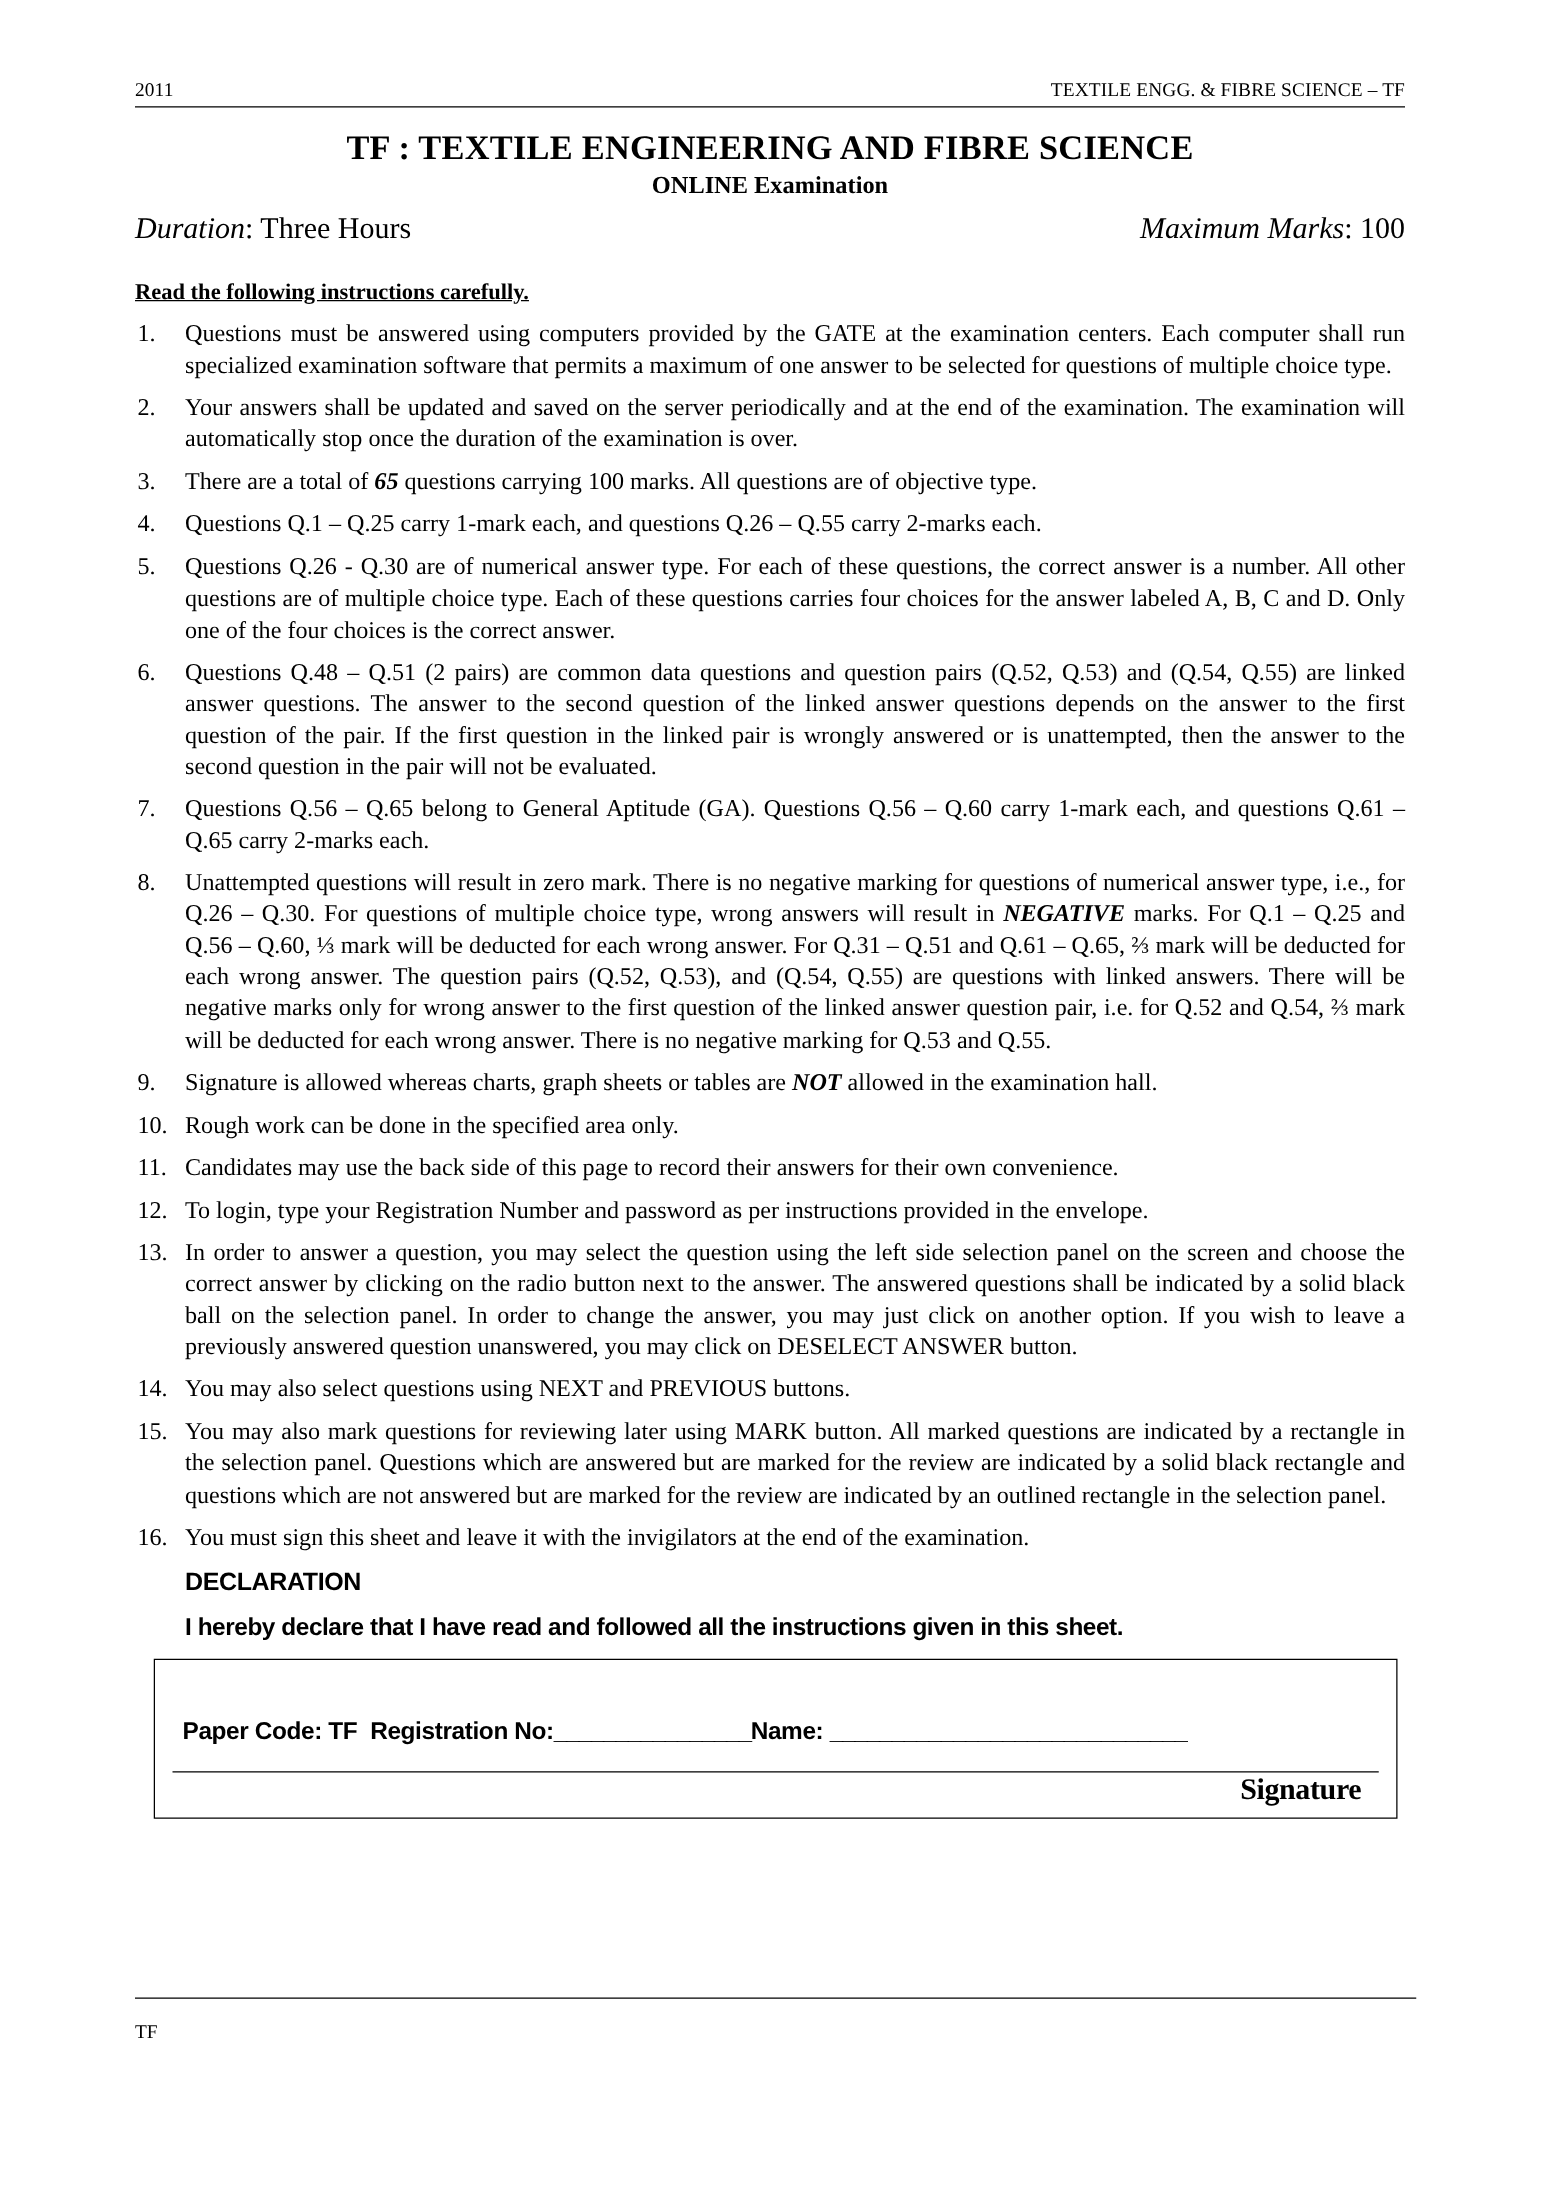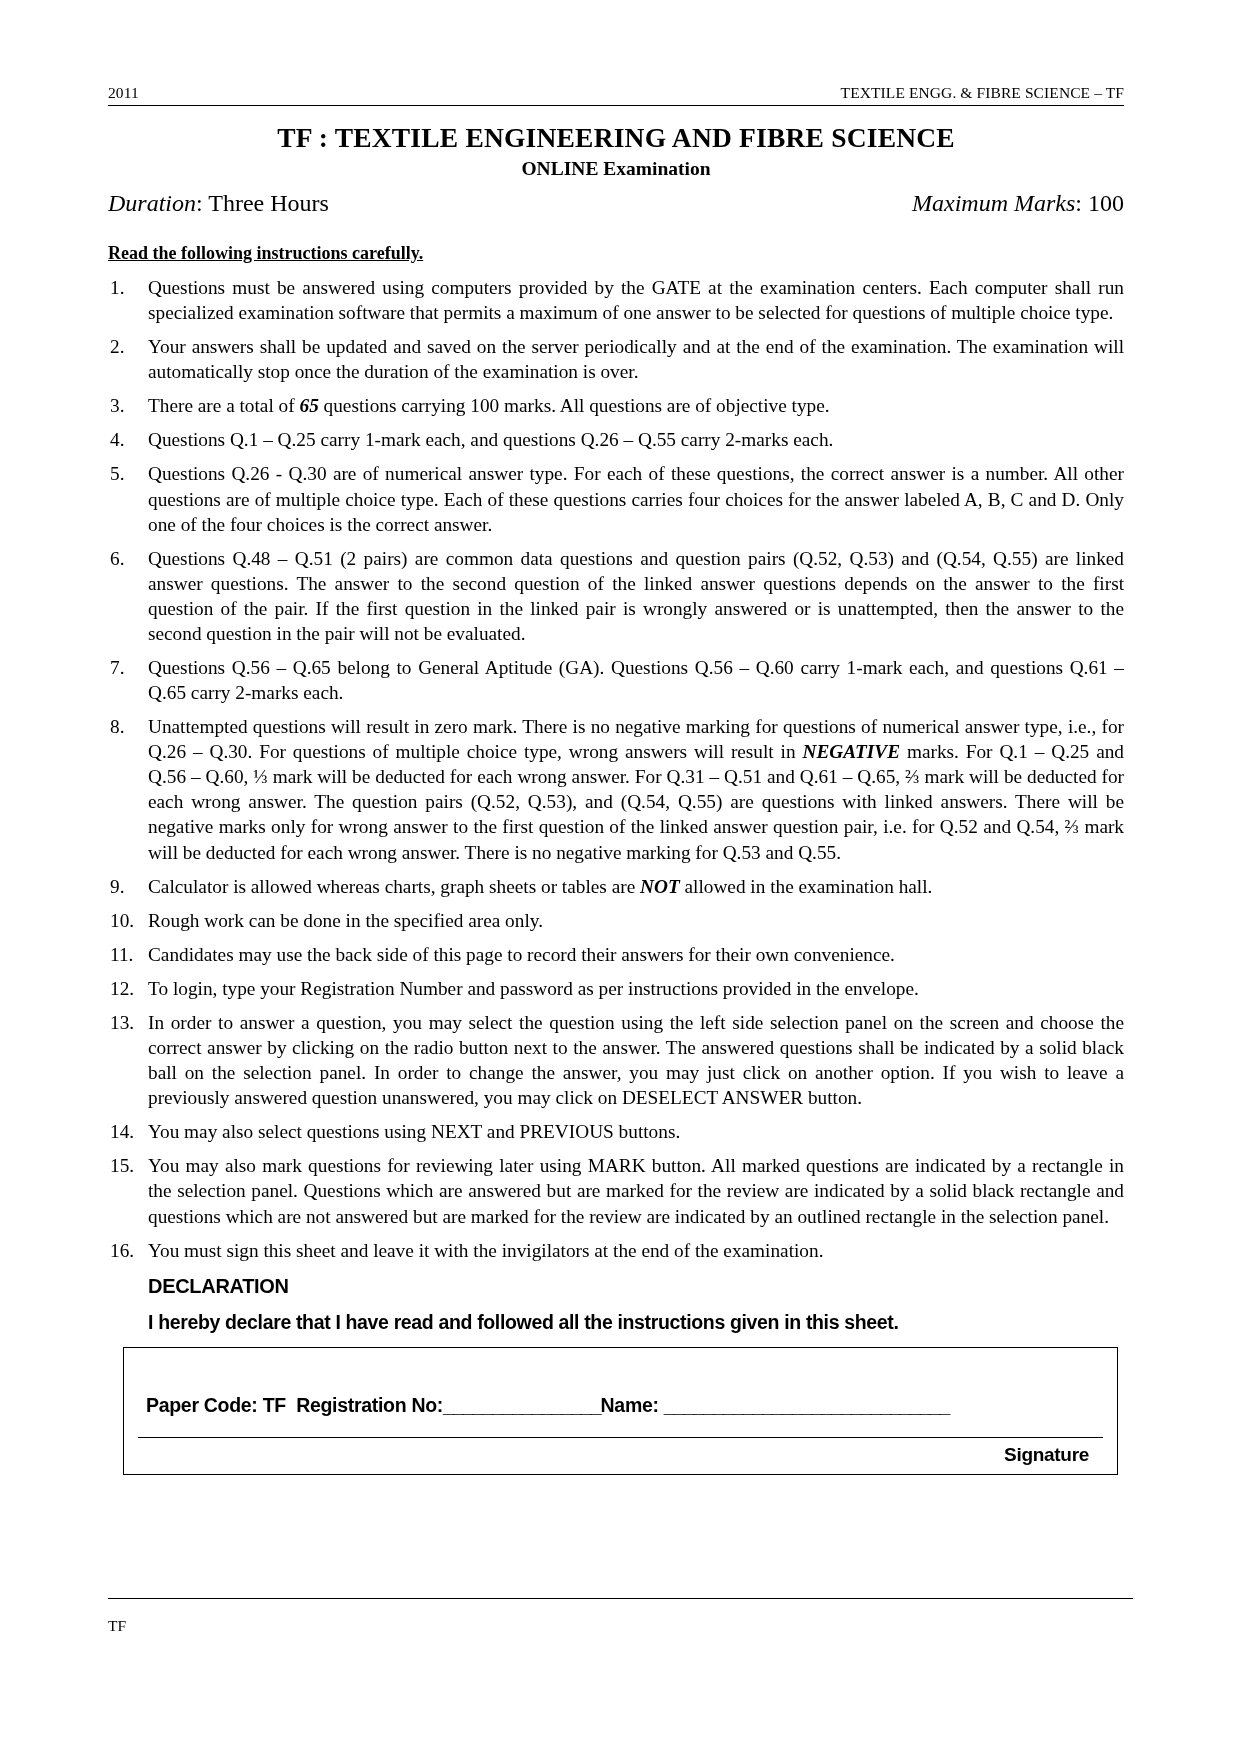--- a/index.html
+++ b/index.html
@@ -27,21 +27,21 @@
     top: 0;
     width: 1016px;
   }
 
   
   .runhead {
     display: flex;
     justify-content: space-between;
     align-items: baseline;
     font-size: 15.5px;
-    padding-top: 84px;
+    padding-top: 64px;
     letter-spacing: 0.1px;
   }
   .runhead .left { font-size: 15.5px; }
   .runhead .right { font-size: 15.5px; }
   .runhead-rule {
     border-bottom: 1.6px solid #000;
     margin-top: 3px;
   }
 
   
@@ -139,23 +139,23 @@
     font-weight: bold;
     font-size: 19.5px;
     letter-spacing: -0.3px;
     white-space: nowrap;
   }
   .blank-sm { letter-spacing: -1px; }
   .sign-label {
     position: absolute;
     right: 28px;
     bottom: 8px;
-    font-family: Liberation Sans, sans-serif;
-    font-weight: bold;
-    font-size: 19px;
+    font-family: Liberation Serif, serif;
+    font-weight: bold;
+    font-size: 24px;
     letter-spacing: -0.3px;
     margin-top: 47px;
   }
   .sign-underline {
     position: absolute;
     left: 14px;
     right: 14px;
     bottom: 36px;
     border-bottom: 1.4px solid #000;
   }
@@ -235,21 +235,21 @@
         <span class="body">Questions Q.56 – Q.65 belong to General Aptitude (GA). Questions Q.56 – Q.60 carry 1-mark each, and questions Q.61 – Q.65 carry 2-marks each.</span>
       </li>
 
       <li>
         <span class="num">8.</span>
         <span class="body"><span>Unattempted questions will result in zero mark. There is no negative marking for questions of numerical answer type, i.e., for Q.26 – Q.30. For questions of multiple choice type, wrong answers will result in </span><b class="bold">NEGATIVE</b><span> marks.  For Q.1 – Q.25 and Q.56 – Q.60, </span><span>⅓</span><span> mark will be deducted for each wrong answer. For Q.31 – Q.51 and Q.61 – Q.65, </span><span>⅔</span><span> mark will be deducted for each wrong answer.  The question pairs (Q.52, Q.53), and (Q.54, Q.55) are questions with linked answers. There will be negative marks only for wrong answer to the first question of the linked answer question pair, i.e. for Q.52 and Q.54, </span><span>⅔</span><span> mark will be deducted for each wrong answer. There is no negative marking for Q.53 and Q.55.</span></span>
       </li>
 
       <li>
         <span class="num">9.</span>
-        <span class="body"><span>Calculator is allowed whereas charts, graph sheets or tables are </span><b class="bold">NOT</b><span> allowed in the examination hall.</span></span>
+        <span class="body"><span>Signature is allowed whereas charts, graph sheets or tables are </span><b class="bold">NOT</b><span> allowed in the examination hall.</span></span>
       </li>
 
       <li>
         <span class="num">10.</span>
         <span class="body">Rough work can be done in the specified area only.</span>
       </li>
 
       <li>
         <span class="num">11.</span>
         <span class="body">Candidates may use the back side of this page to record their answers for their own convenience.</span>

